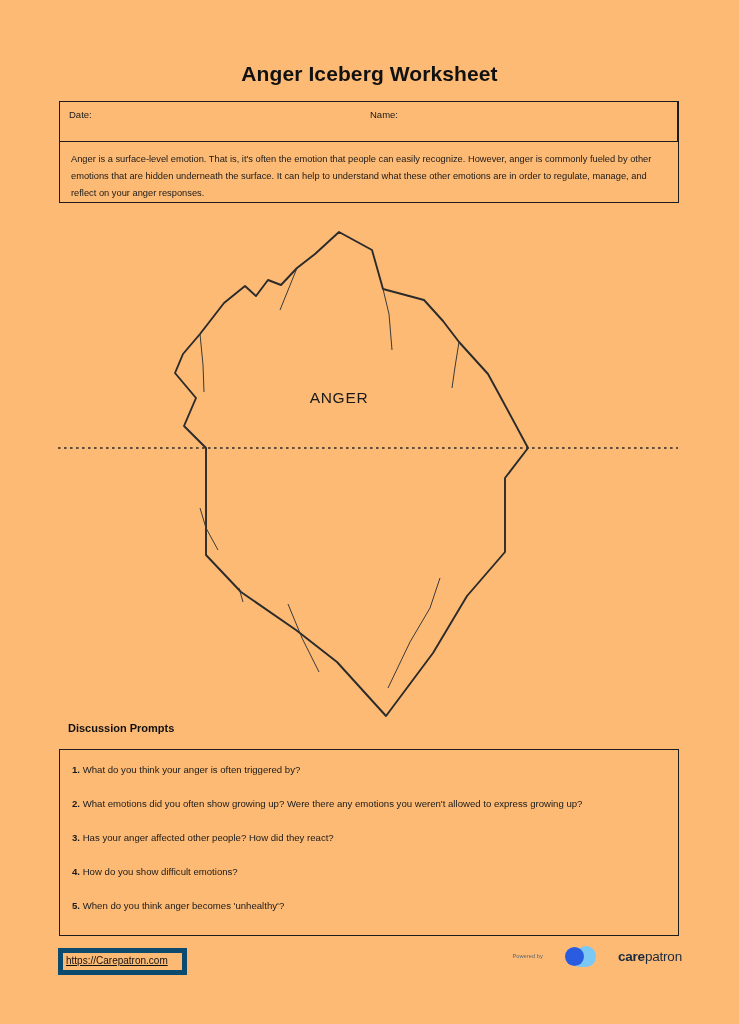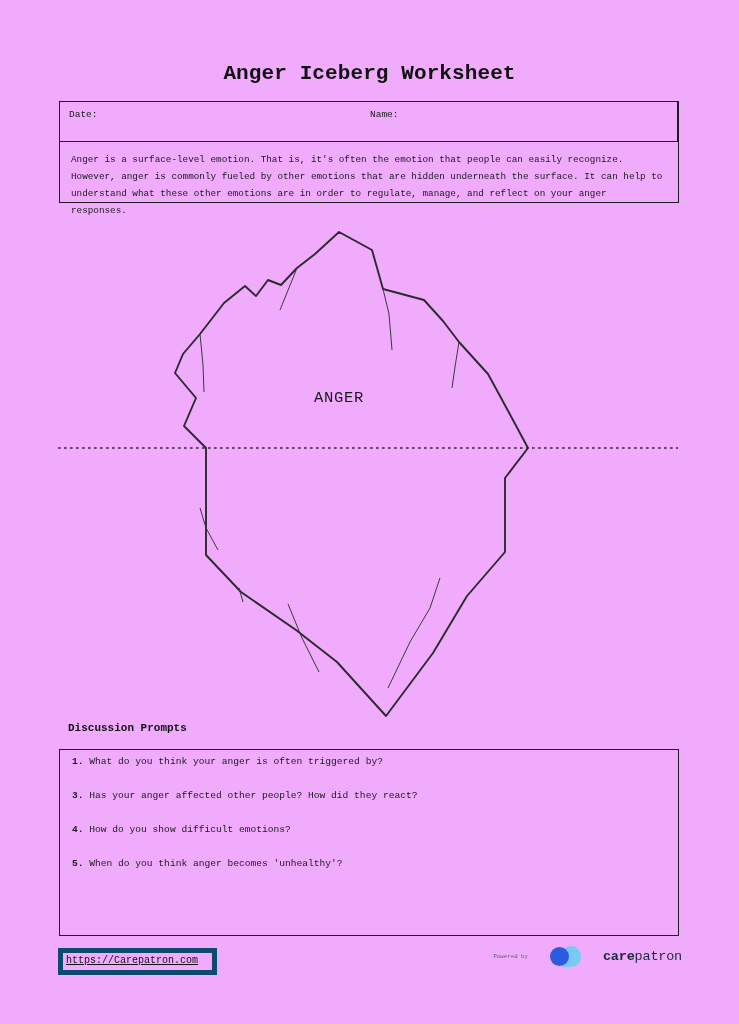--- a/index.html
+++ b/index.html
@@ -12,22 +12,21 @@
     height: 1024px;
     position: relative;
     font-family: "Liberation Sans", sans-serif;
     color: #1a1a1a;
     overflow: hidden;
   }
 
   .page {
     position: absolute;
     inset: 0;
-    background: #f0abfc;
-    font-family: Liberation Mono, monospace;
+    background: #fdba74;
   }
 
   
   .title {
     position: absolute;
     top: 62px;
     left: 0;
     width: 739px;
     text-align: center;
     font-size: 21px;
@@ -105,21 +104,21 @@
     color: #111;
   }
   .prompts-box {
     position: absolute;
     left: 59px;
     top: 749px;
     width: 620px;
     height: 187px;
     border: 1.3px solid #1c1c1c;
     box-sizing: border-box;
-    padding: 4px 18px 0 12px;
+    padding: 12px 18px 0 12px;
   }
   .prompt {
     font-size: 9.6px;
     line-height: 16px;
     color: #1a1a1a;
     margin: 0 0 18px 0;
   }
   .prompt:last-child { margin-bottom: 0; }
   .prompt .num { font-weight: bold; }
 
@@ -261,20 +260,24 @@
   </div>
 
   <div class="prompts-heading">Discussion Prompts</div>
 
   <div class="prompts-box">
     <p class="prompt">
       <span class="num">1.</span>
       <span>What do you think your anger is often triggered by?</span>
     </p>
     <p class="prompt">
+      <span class="num">2.</span>
+      <span>What emotions did you often show growing up? Were there any emotions you weren't allowed to express growing up?</span>
+    </p>
+    <p class="prompt">
       <span class="num">3.</span>
       <span>Has your anger affected other people? How did they react?</span>
     </p>
     <p class="prompt">
       <span class="num">4.</span>
       <span>How do you show difficult emotions?</span>
     </p>
     <p class="prompt">
       <span class="num">5.</span>
       <span>When do you think anger becomes 'unhealthy'?</span>

